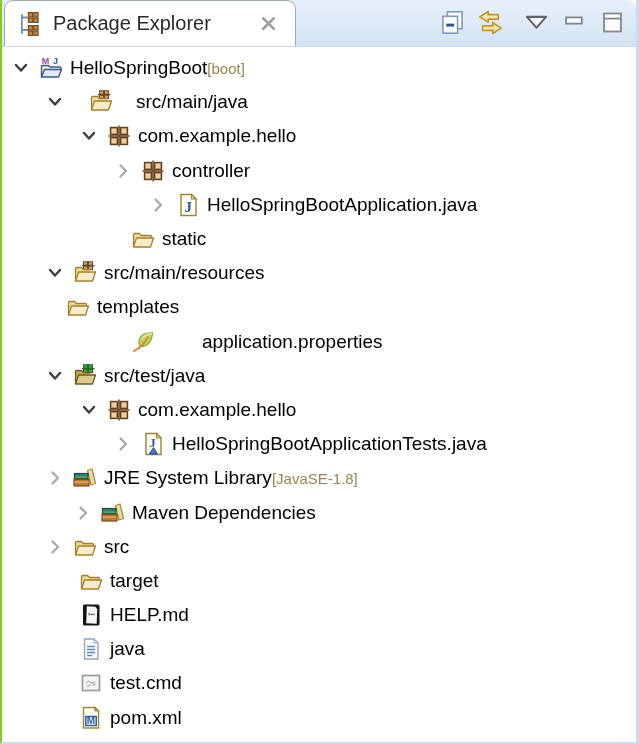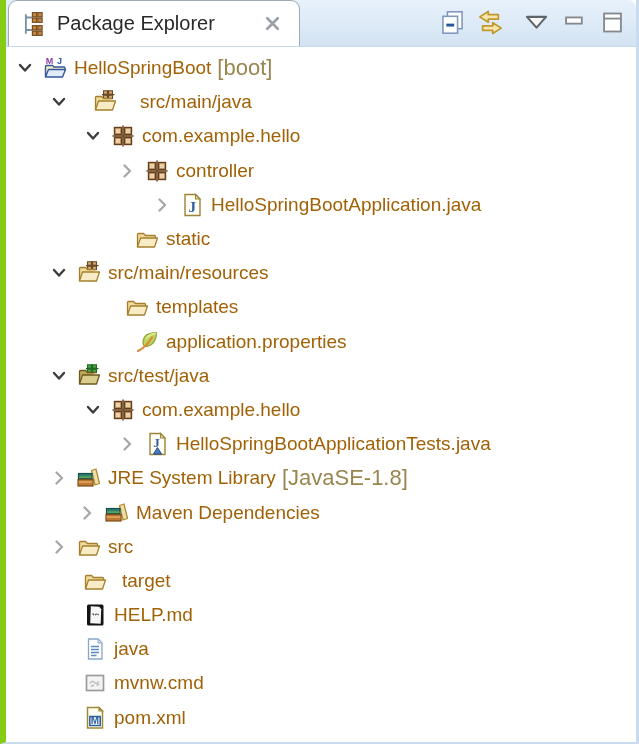--- a/index.html
+++ b/index.html
@@ -1,21 +1,21 @@
 <!DOCTYPE html>
 <html><head>
 <meta charset="utf-8">
 <style>
   html,body{margin:0;padding:0;background:#fff;}
   .view{
     position:relative;
     width:639px;height:744px;
     box-sizing:border-box;
     background:#fff;
-    border-left:6px solid #84cc16;
+    border-left:2px solid #84cc16;
     border-right:3px solid #c9dbee;
     border-bottom:2px solid #c9dbee;
     font-family:"Liberation Sans", sans-serif;
     overflow:hidden;
   }
   .defs{position:absolute;width:0;height:0;overflow:hidden;}
   
   .header{
     position:relative;
     height:46px;
@@ -56,22 +56,22 @@
   .tree{padding-top:4px;}
   .row{
     display:flex;align-items:center;
     height:34.2px;
     box-sizing:border-box;
     white-space:nowrap;
     cursor:default;
   }
   .chev{width:18px;height:18px;flex:none;margin-right:9px;}
   .ticon{width:24px;height:24px;flex:none;}
-  .tlabel{margin-left:7px;font-size:19px;color:#a16207;}
-  .tdec{margin-left:6px;font-size:22px;text-align:center;}
+  .tlabel{margin-left:7px;font-size:19px;color:#000000;}
+  .tdec{font-size:15px;text-align:center;}
 </style>
 </head>
 <body>
 
 <div class="view">
 
   <svg class="defs" xmlns="http://www.w3.org/2000/svg">
     <defs>
       <symbol id="sym-package-explorer" viewBox="0 0 24 24">
         <path d="M4.5 3 V21 M4.5 6 H10 M4.5 17.5 H10" stroke="#7d8ea3" stroke-width="1.7" fill="none"></path>
@@ -296,27 +296,27 @@
       </div>
       <div class="row" style="padding-left: 44px;">
         <svg class="chev" viewBox="0 0 18 18">
           <path d="M4 6 L9 11.5 L14 6" stroke="#3d3d3d" stroke-width="2.4" fill="none" stroke-linecap="round" stroke-linejoin="round"></path>
         </svg>
         <svg class="ticon">
           <use href="#sym-source-folder" xlink:href="#sym-source-folder"></use>
         </svg>
         <span class="tlabel">src/main/resources</span>
       </div>
-      <div class="row" style="padding-left: 119px;">
+      <div class="row" style="padding-left: 64px;">
         <svg class="ticon">
           <use href="#sym-folder" xlink:href="#sym-folder"></use>
         </svg>
         <span class="tlabel">templates</span>
       </div>
-      <div class="row" style="padding-left: 129px;">
+      <div class="row" style="padding-left: 129px; gap: 40px;">
         <svg class="ticon">
           <use href="#sym-spring-leaf" xlink:href="#sym-spring-leaf"></use>
         </svg>
         <span class="tlabel">application.properties</span>
       </div>
       <div class="row" style="padding-left: 44px;">
         <svg class="chev" viewBox="0 0 18 18">
           <path d="M4 6 L9 11.5 L14 6" stroke="#3d3d3d" stroke-width="2.4" fill="none" stroke-linecap="round" stroke-linejoin="round"></path>
         </svg>
         <svg class="ticon">
@@ -363,21 +363,21 @@
       </div>
       <div class="row" style="padding-left: 44px;">
         <svg class="chev" viewBox="0 0 18 18">
           <path d="M6.5 3.5 L12 9 L6.5 14.5" stroke="#a9a9a9" stroke-width="2.4" fill="none" stroke-linecap="round" stroke-linejoin="round"></path>
         </svg>
         <svg class="ticon">
           <use href="#sym-folder" xlink:href="#sym-folder"></use>
         </svg>
         <span class="tlabel">src</span>
       </div>
-      <div class="row" style="padding-left: 77px; gap: 8px;">
+      <div class="row" style="padding-left: 77px;">
         <svg class="ticon">
           <use href="#sym-folder" xlink:href="#sym-folder"></use>
         </svg>
         <span class="tlabel">target</span>
       </div>
       <div class="row" style="padding-left: 77px;">
         <svg class="ticon">
           <use href="#sym-markdown-file" xlink:href="#sym-markdown-file"></use>
         </svg>
         <span class="tlabel">HELP.md</span>
@@ -385,21 +385,21 @@
       <div class="row" style="padding-left: 77px;">
         <svg class="ticon">
           <use href="#sym-text-file" xlink:href="#sym-text-file"></use>
         </svg>
         <span class="tlabel">java</span>
       </div>
       <div class="row" style="padding-left: 77px;">
         <svg class="ticon">
           <use href="#sym-cmd-file" xlink:href="#sym-cmd-file"></use>
         </svg>
-        <span class="tlabel">mvnw.cmd</span>
+        <span class="tlabel">test.cmd</span>
       </div>
       <div class="row" style="padding-left: 77px;">
         <svg class="ticon">
           <use href="#sym-pom-file" xlink:href="#sym-pom-file"></use>
         </svg>
         <span class="tlabel">pom.xml</span>
       </div>
     </div>
 
 </div>

